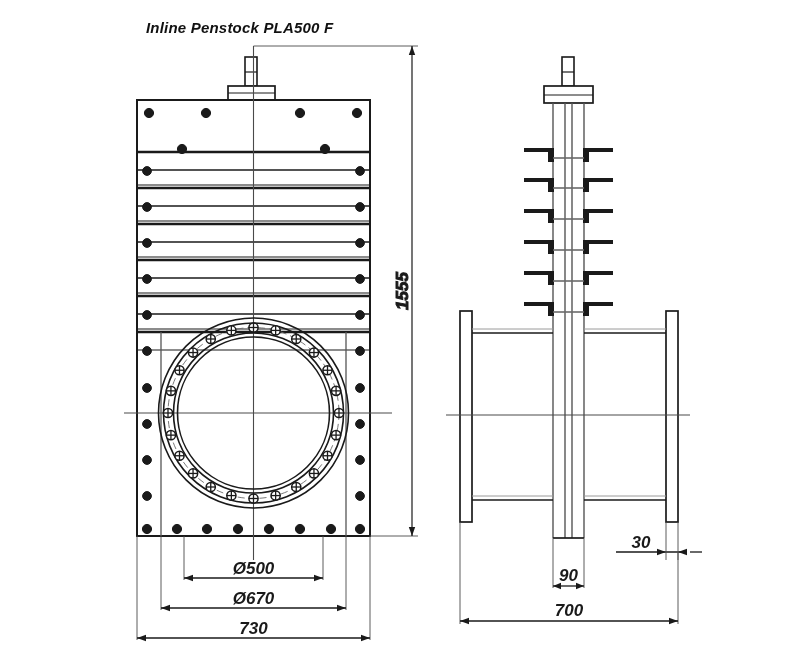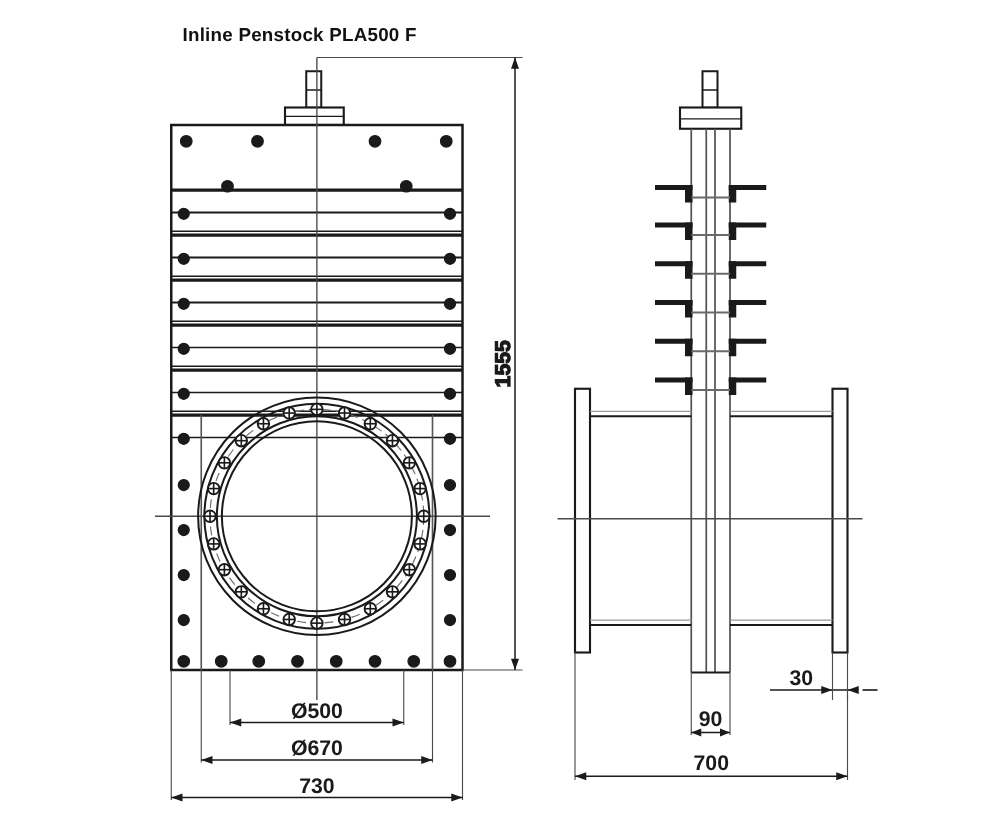--- a/index.html
+++ b/index.html
@@ -3,21 +3,21 @@
 <meta charset="utf-8">
 <title>Inline Penstock PLA500 F</title>
 <style>
   html,body{margin:0;padding:0;background:#ffffff;}
   body{
     width:800px;height:662px;overflow:hidden;
     font-family:"Liberation Sans", sans-serif;
     color:#1a1a1a;
     position:relative;
   }
-  #sheet{position:absolute;left:0;top:0;width:800px;height:662px;}
+  #sheet{position:absolute;left:0;top:0;width:800px;height:662px;font-style:italic;}
   svg#drawing{display:block;width:800px;height:662px;}
   .dimtext{
     font-family:"Liberation Sans", sans-serif;
     font-size:17px;
     font-weight:bold;
     fill:#1a1a1a;
   }
   .titletext{
     font-family:"Liberation Sans", sans-serif;
     font-size:15px;

